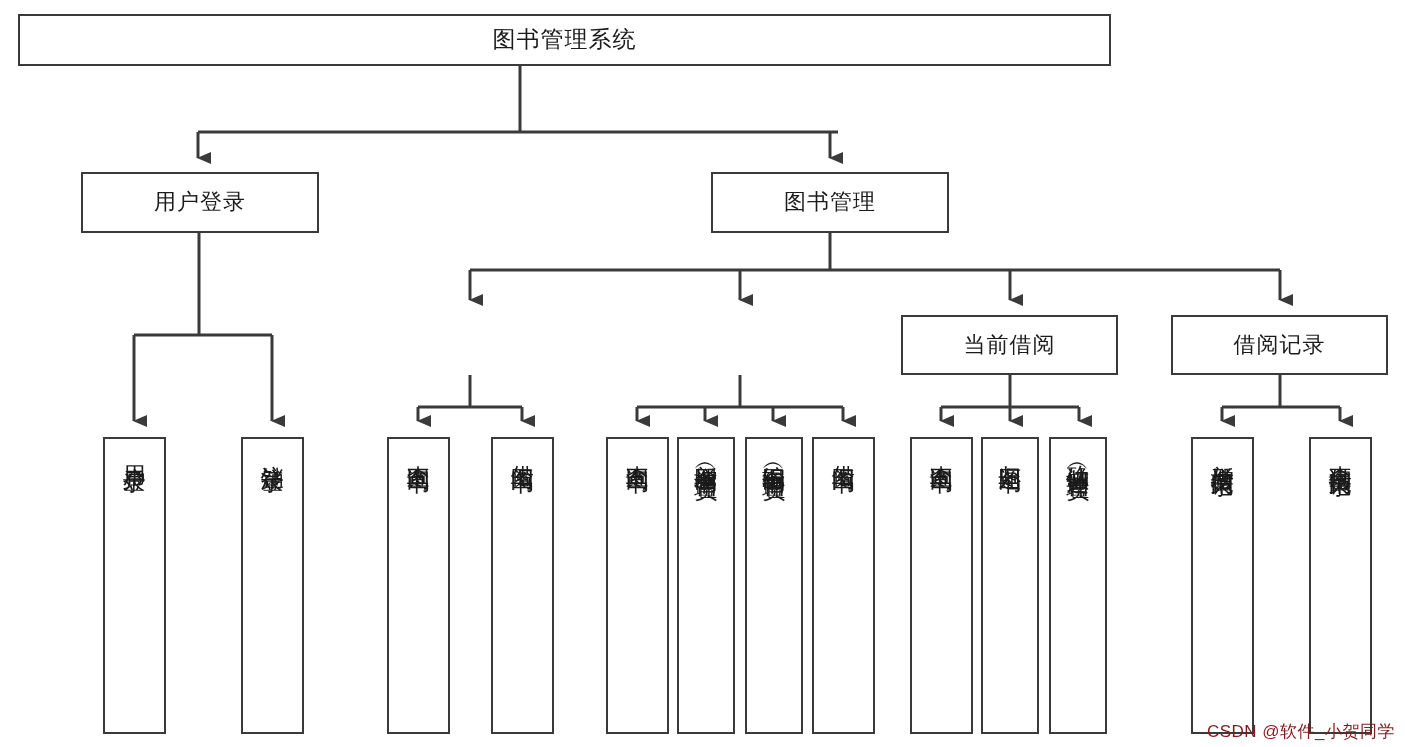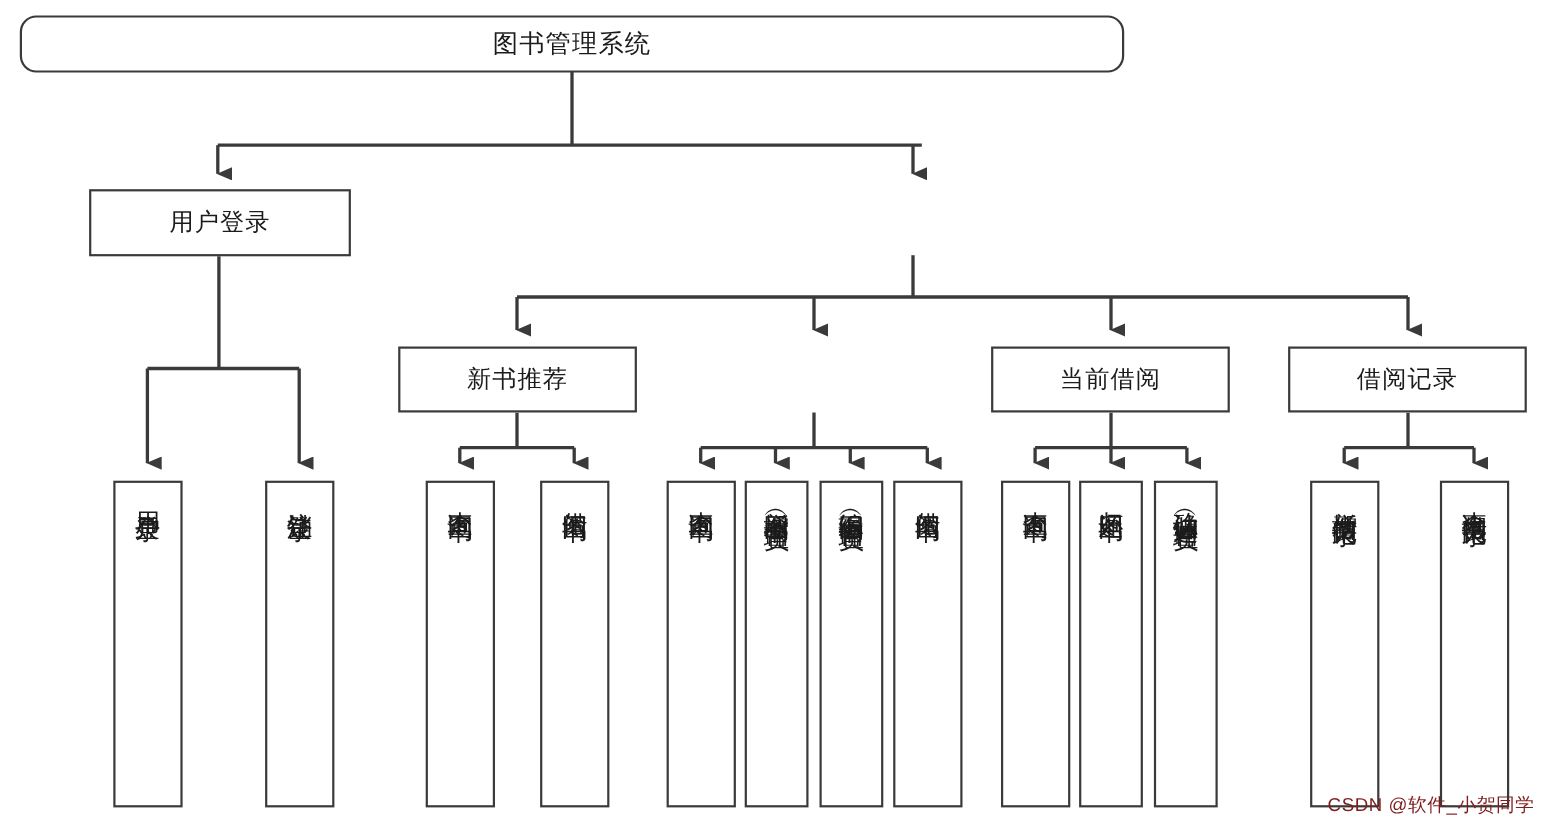--- a/index.html
+++ b/index.html
@@ -104,31 +104,31 @@
       <path d="M1010,407 L1010,421" marker-end="url(#arrow)"></path>
       <path d="M1079,407 L1079,421" marker-end="url(#arrow)"></path>
 
       <path d="M1280,375 L1280,407"></path>
       <path d="M1222,407 L1340,407"></path>
       <path d="M1222,407 L1222,421" marker-end="url(#arrow)"></path>
       <path d="M1340,407 L1340,421" marker-end="url(#arrow)"></path>
     </g>
   </svg>
 
-  <div class="node root" style="left:18px;top:14px;width:1004px;height:52px;border-radius:15px;">
+  <div class="node root" style="left:18px;top:14px;width:1093px;height:52px;">
     <span class="label">图书管理系统</span>
   </div>
 
   <div class="node" style="left:81px;top:172px;width:238px;height:61px;">
     <span class="label">用户登录</span>
   </div>
+  <div class="node" style="left:711px;top:172px;width:238px;height:61px;">
+    <span class="label">图书管理</span>
+  </div>
 
-  <div class="node" style="left:362px;top:315px;width:217px;height:60px;">
-    <span class="label">新书推荐</span>
-  </div>
   <div class="node" style="left:901px;top:315px;width:217px;height:60px;">
     <span class="label">当前借阅</span>
   </div>
   <div class="node" style="left:1171px;top:315px;width:217px;height:60px;">
     <span class="label">借阅记录</span>
   </div>
 
   <div class="node leaf" style="left:103px;top:437px;width:63px;height:297px;">
     <span class="label">用户登录</span>
   </div>

